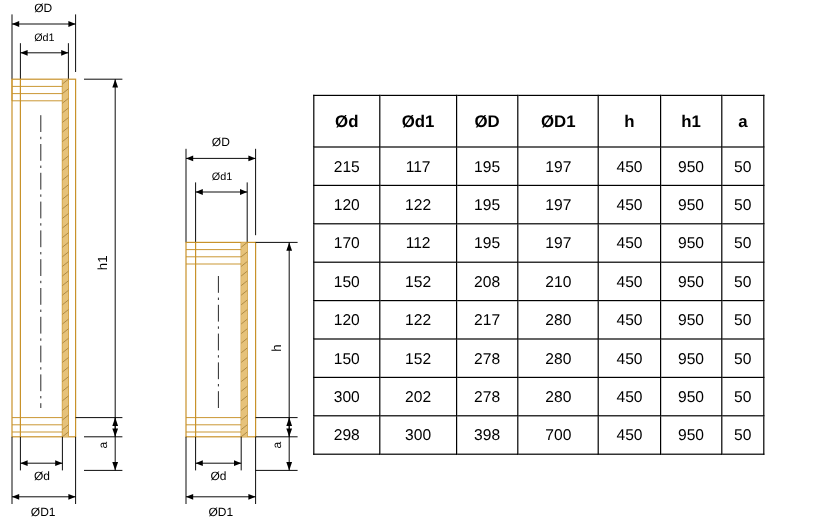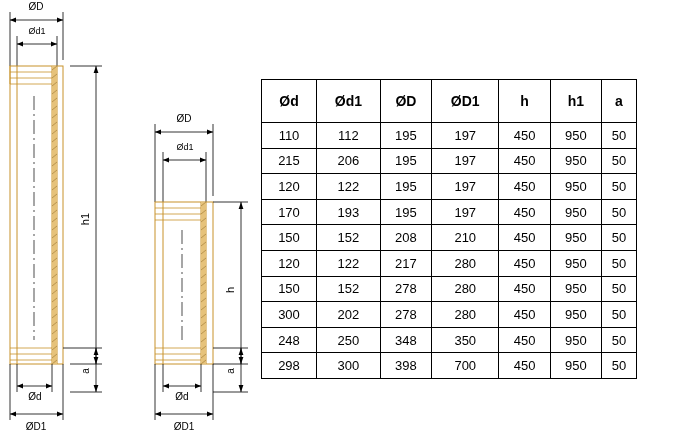--- a/index.html
+++ b/index.html
@@ -301,49 +301,40 @@
           <th>Ød1</th>
           <th>ØD</th>
           <th>ØD1</th>
           <th>h</th>
           <th>h1</th>
           <th>a</th>
         </tr>
       </thead>
       <tbody>
         <tr>
-          <td>110</td>
-          <td>112</td>
-          <td>195</td>
-          <td>197</td>
-          <td>450</td>
-          <td>950</td>
-          <td>50</td>
-        </tr>
-        <tr>
           <td>215</td>
-          <td>206</td>
+          <td>117</td>
           <td>195</td>
           <td>197</td>
           <td>450</td>
           <td>950</td>
           <td>50</td>
         </tr>
         <tr>
           <td>120</td>
           <td>122</td>
           <td>195</td>
           <td>197</td>
           <td>450</td>
           <td>950</td>
           <td>50</td>
         </tr>
         <tr>
           <td>170</td>
-          <td>193</td>
+          <td>112</td>
           <td>195</td>
           <td>197</td>
           <td>450</td>
           <td>950</td>
           <td>50</td>
         </tr>
         <tr>
           <td>150</td>
           <td>152</td>
           <td>208</td>
@@ -373,29 +364,20 @@
         <tr>
           <td>300</td>
           <td>202</td>
           <td>278</td>
           <td>280</td>
           <td>450</td>
           <td>950</td>
           <td>50</td>
         </tr>
         <tr>
-          <td>248</td>
-          <td>250</td>
-          <td>348</td>
-          <td>350</td>
-          <td>450</td>
-          <td>950</td>
-          <td>50</td>
-        </tr>
-        <tr>
           <td>298</td>
           <td>300</td>
           <td>398</td>
           <td>700</td>
           <td>450</td>
           <td>950</td>
           <td>50</td>
         </tr>
       </tbody>
     </table>

